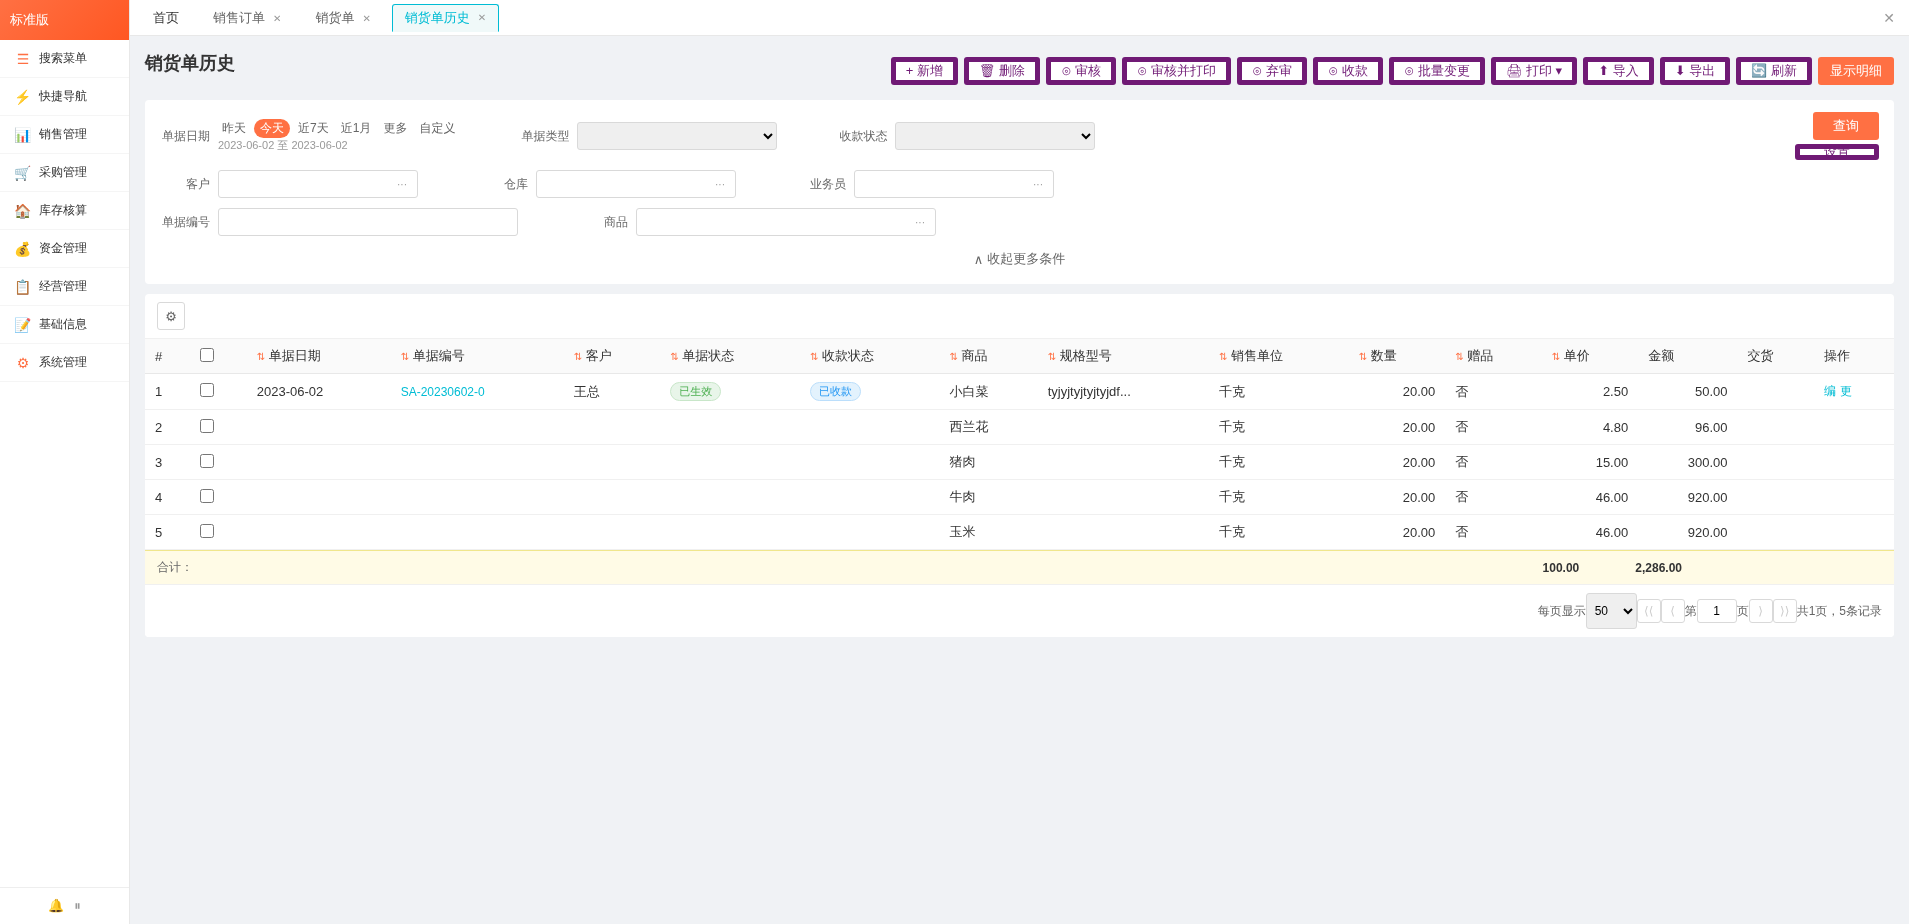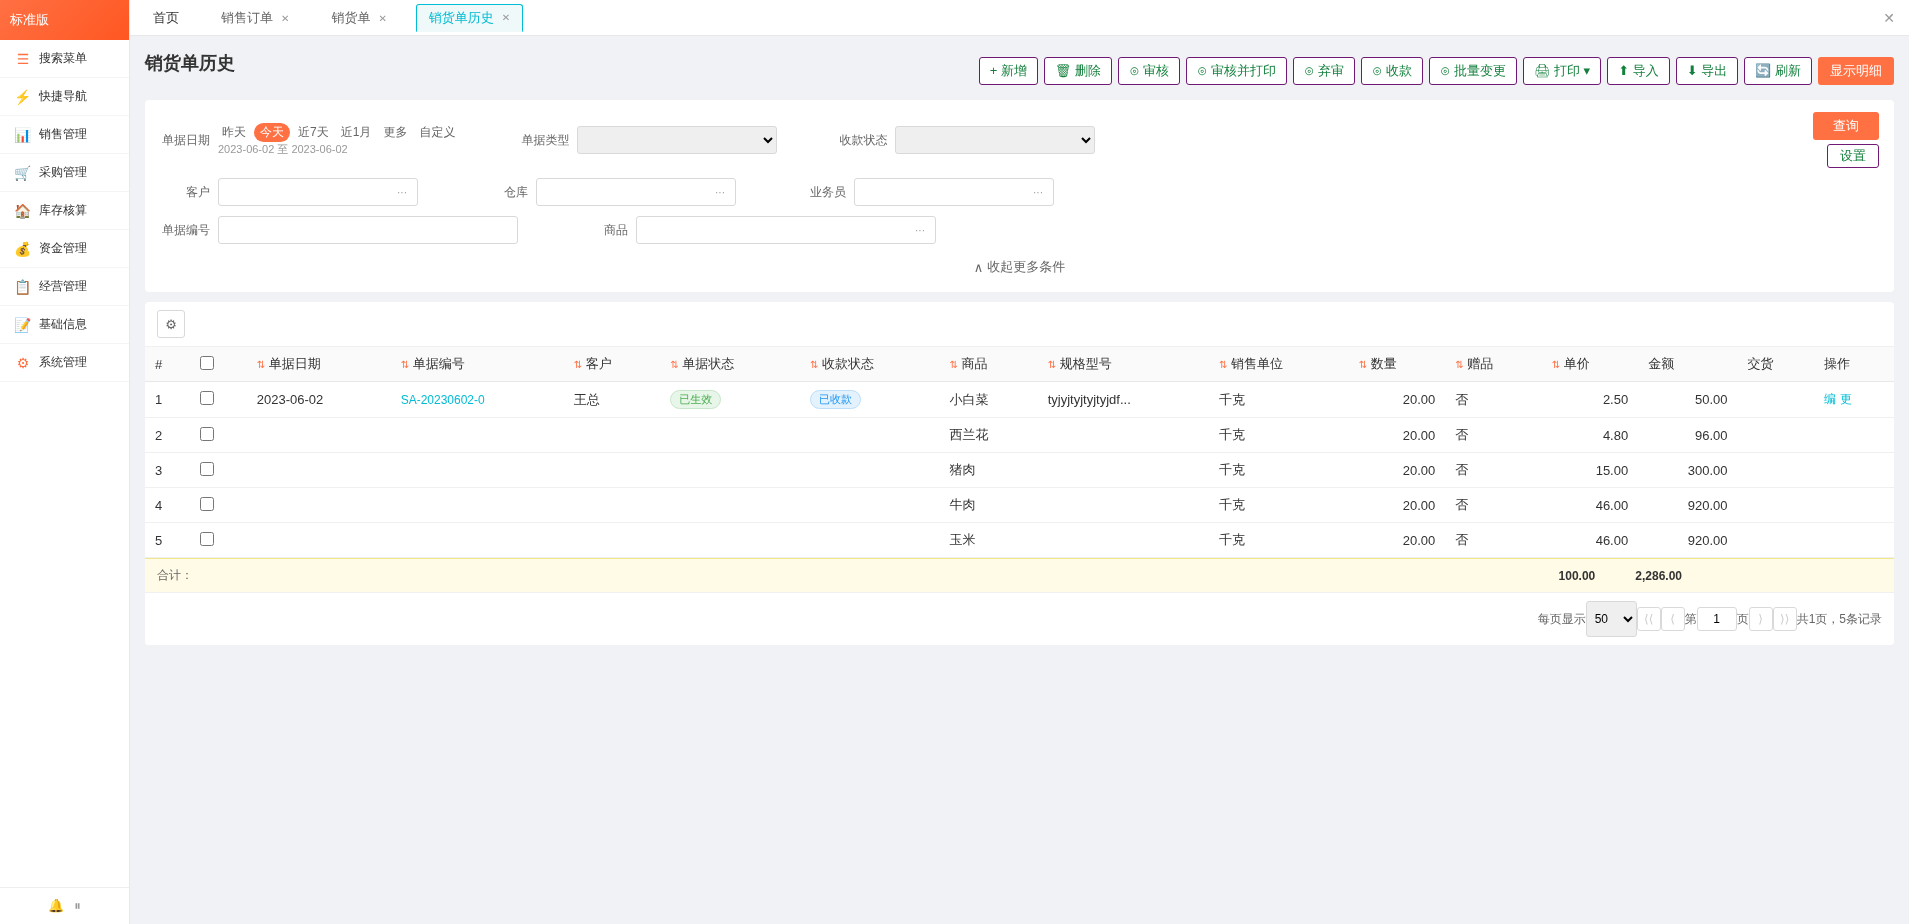--- a/index.html
+++ b/index.html
@@ -10,37 +10,37 @@
     .sidebar-header { height: 40px; background: linear-gradient(135deg, #ff7043, #ff5722); display: flex; align-items: center; padding: 0 10px; color: white; font-size: 12px; }
     .sidebar-item { display: flex; align-items: center; padding: 10px 15px; cursor: pointer; color: #333; gap: 8px; border-bottom: 1px solid #f5f5f5; }
     .sidebar-item .icon { width: 16px; height: 16px; display: flex; align-items: center; justify-content: center; color: #ff7043; font-size: 14px; }
     .sidebar-item .label { font-size: 12px; }
     .sidebar-footer { margin-top: auto; padding: 10px; display: flex; gap: 10px; justify-content: center; border-top: 1px solid #eee; }
     
     
     .main { flex: 1; display: flex; flex-direction: column; overflow: hidden; }
     
     
-    .tab-bar { height: 36px; background: #fff; border-bottom: 1px solid #e8e8e8; display: flex; align-items: center; padding: 0 10px; gap: 16px; }
+    .tab-bar { height: 36px; background: #fff; border-bottom: 1px solid #e8e8e8; display: flex; align-items: center; padding: 0 10px; gap: 8px; }
     .tab { height: 28px; padding: 0 12px; display: flex; align-items: center; gap: 6px; border-radius: 3px 3px 0 0; cursor: pointer; font-size: 12px; color: #666; border: 1px solid transparent; border-bottom: none; white-space: nowrap; }
     .tab.home { color: #333; }
     .tab.active { background: #f0f9f9; border-color: #00bcd4; color: #00bcd4; border-bottom: 1px solid #f0f9f9; }
     .tab .close-icon { font-size: 10px; color: #999; cursor: pointer; margin-left: 2px; }
     .tab-close-btn { margin-left: auto; width: 20px; height: 20px; display: flex; align-items: center; justify-content: center; cursor: pointer; color: #999; font-size: 14px; }
     
     
     .content { flex: 1; padding: 15px; overflow-y: auto; background: #f0f2f5; }
     
     
     .page-title { font-size: 18px; font-weight: bold; color: #333; margin-bottom: 15px; }
     
     
     .toolbar { display: flex; align-items: center; gap: 6px; margin-bottom: 12px; flex-wrap: wrap; }
     .btn { height: 28px; padding: 0 10px; border: none; border-radius: 3px; cursor: pointer; font-size: 12px; display: flex; align-items: center; gap: 3px; white-space: nowrap; }
-    .btn-default { background: white; color: #15803d; border: 1px solid #701a75; }
+    .btn-default { background: white; color: #701a75; border: 5px solid #701a75; }
     
     
     .filter-section { background: white; border-radius: 4px; padding: 12px 15px; margin-bottom: 10px; }
     .filter-row { display: flex; align-items: center; gap: 20px; margin-bottom: 10px; flex-wrap: wrap; }
     .filter-item { display: flex; align-items: center; gap: 8px; }
     .filter-label { color: #666; font-size: 12px; white-space: nowrap; min-width: 50px; text-align: right; }
     .filter-input { height: 28px; border: 1px solid #d9d9d9; border-radius: 3px; padding: 0 8px; font-size: 12px; width: 180px; }
     .filter-input-wide { width: 300px; }
     .filter-select { height: 28px; border: 1px solid #d9d9d9; border-radius: 3px; padding: 0 8px; font-size: 12px; width: 200px; cursor: pointer; }
     .date-tabs { display: flex; gap: 4px; margin-bottom: 0; }
@@ -61,21 +61,21 @@
     tbody tr { border-bottom: 1px solid #f0f0f0; }
     tbody td { padding: 8px 10px; color: #333; }
     
     .status-badge { display: inline-block; padding: 1px 8px; border-radius: 10px; font-size: 11px; }
     .status-active { background: #e8f5e9; color: #4caf50; border: 1px solid #c8e6c9; }
     .status-paid { background: #e3f2fd; color: #2196f3; border: 1px solid #bbdefb; }
     
     
     .table-footer { background: #fffbe6; padding: 8px 12px; display: flex; align-items: center; border-top: 1px solid #f0e68c; }
     .footer-total-label { min-width: 80px; font-size: 12px; color: #666; }
-    .footer-totals { display: flex; gap: 40px; margin-left: auto; margin-right: 200px; }
+    .footer-totals { display: flex; gap: 56px; margin-left: auto; margin-right: 200px; }
     .footer-total { font-size: 12px; color: #333; font-weight: bold; }
     
     
     .pagination { display: flex; align-items: center; justify-content: flex-end; padding: 8px 12px; background: white; border-top: 1px solid #f0f0f0; }
     .page-info { font-size: 12px; color: #666; }
     .page-btn { width: 24px; height: 24px; display: flex; align-items: center; justify-content: center; border: 1px solid #d9d9d9; border-radius: 3px; cursor: pointer; font-size: 12px; color: #666; background: white; }
     .page-btn.disabled { color: #ccc; cursor: not-allowed; }
     .page-input { width: 40px; height: 24px; border: 1px solid #d9d9d9; border-radius: 3px; text-align: center; font-size: 12px; }
     .page-select { height: 36px; border: 1px solid #d9d9d9; border-radius: 3px; font-size: 12px; padding: 0 4px; cursor: pointer; }
     
@@ -232,21 +232,21 @@
             <select class="filter-select">
               <option value=""></option>
             </select>
           </div>
         </div>
 
         <div style="margin-left:auto;display:flex;flex-direction:column;gap:4px;align-items:flex-end;">
           <button class="btn" style="background:#ff7043;color:white;height:28px;padding:0 20px;">
             <span>查询</span>
           </button>
-          <button class="btn btn-default" style="height:24px;padding:0 12px;">
+          <button class="btn btn-default" style="height:16px;padding:0 24px;">
             <span>设置</span>
           </button>
         </div>
       </div>
 
       <div class="filter-row">
         <div class="filter-item">
           <span class="filter-label">客户</span>
           <div style="display:flex;align-items:center;border:1px solid #d9d9d9;border-radius:3px;height:28px;width:200px;padding:0 6px;background:white;">
             <input type="text" style="border: none; outline: none; width: 100%; font-size: 12px;">

